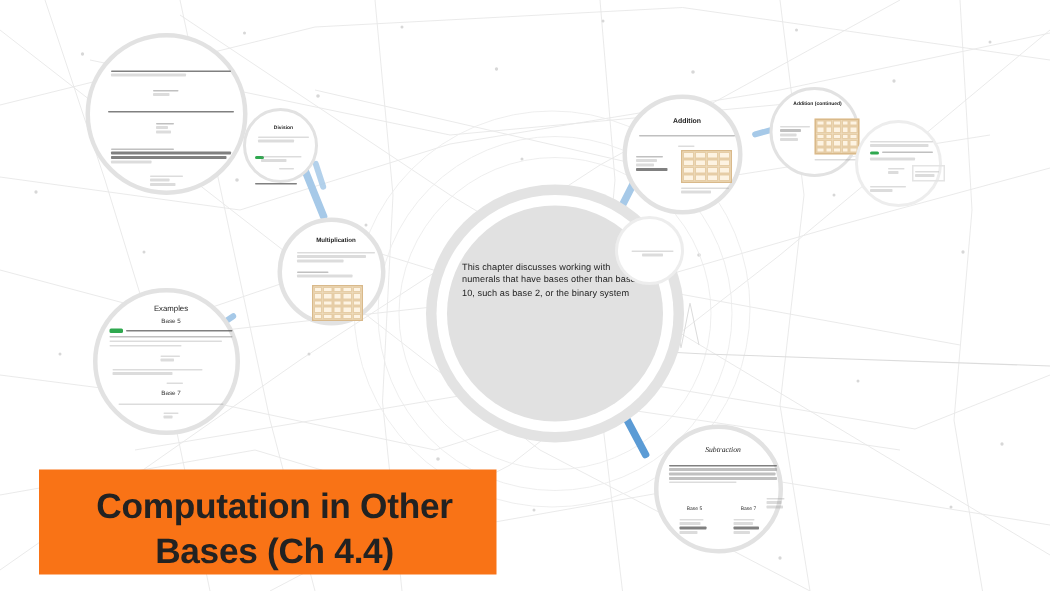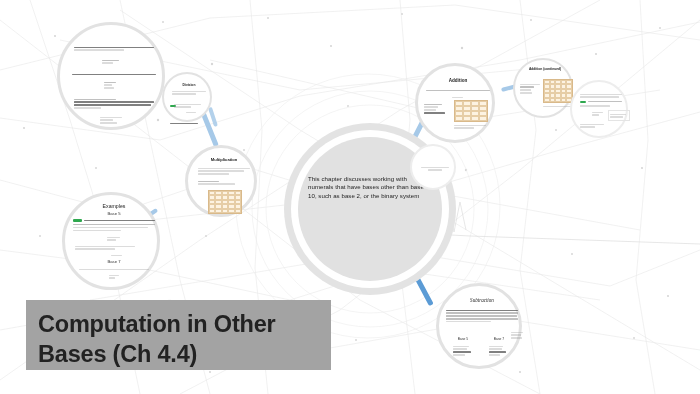--- a/index.html
+++ b/index.html
@@ -55,22 +55,23 @@
   
   .otable{border:.6px solid #d9b98a;background:#fdf3e2;display:grid;}
   .otable .cell{border:.35px solid #e6cda6;}
 
   
   .connector{position:absolute;background:#a6c9e8;border-radius:2px;transform-origin:0 0;}
   .connector.dark{background:#5b9bd5;}
 
   
   #title-panel{
-    position:absolute;left:26px;top:300px;width:305px;height:70px;
-    background:#a3a3a3;
+    position:absolute;left:26px;top:313px;width:305px;height:70px;
+    background:#f97316;
+    text-align:center;
   }
   #title-text{
     position:absolute;left:12px;top:9px;width:290px;
     font-size:23.5px;line-height:30px;font-weight:bold;color:#222222;
     letter-spacing:-.2px;
   }
 
   .zig{position:absolute;}
 </style>
 </head>

